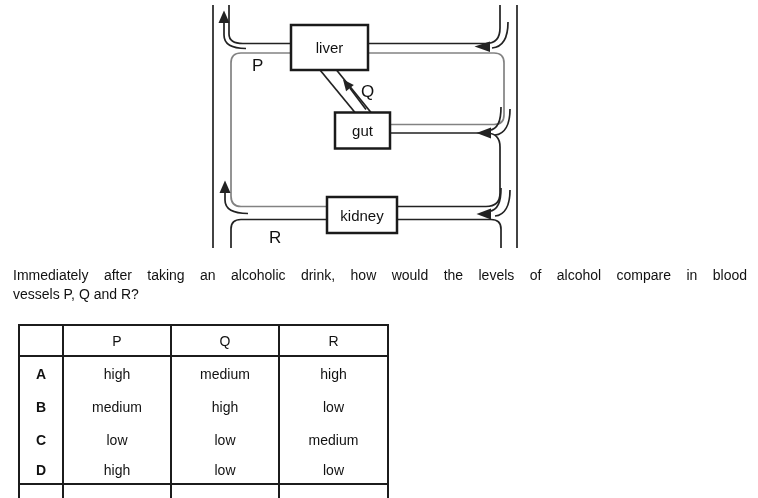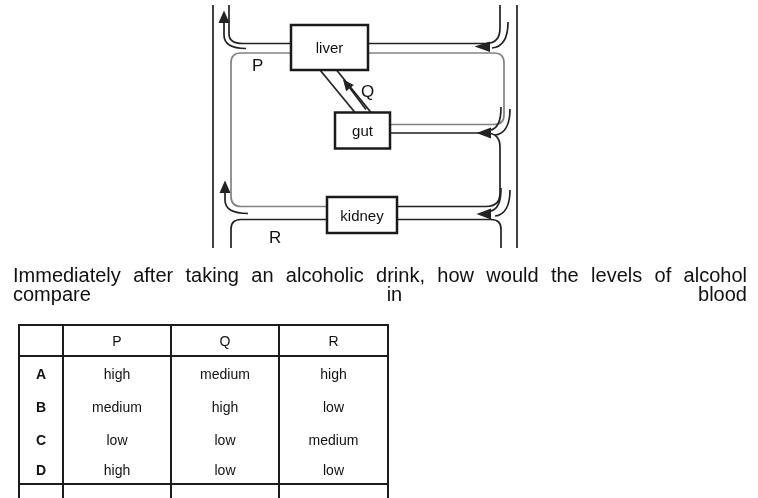--- a/index.html
+++ b/index.html
@@ -2,21 +2,21 @@
 <html><head>
 <meta charset="utf-8">
 <style>
   html,body{margin:0;padding:0;background:#ffffff;}
   #page{position:relative;width:758px;height:498px;background:#ffffff;overflow:hidden;
         font-family:"Liberation Sans",sans-serif;color:#111;text-decoration:underline;}
   #diagram-svg{position:absolute;left:0;top:0;}
 
   
   #question{position:absolute;left:13px;top:266px;width:734px;
-            font-size:20px;line-height:18.5px;color:#111;}
+            font-size:14px;line-height:18.5px;color:#111;}
   #question .jline{display:inline-block;width:734px;text-align:justify;text-align-last:justify;}
 
   
   #answer-table{position:absolute;left:18px;top:324px;border-collapse:collapse;
                 font-size:14px;color:#111;}
   #answer-table td{padding:0;text-align:center;vertical-align:middle;}
   #answer-table{border-left:2px solid #1c1c1c;border-right:2px solid #1c1c1c;border-top:2px solid #1c1c1c;}
   #answer-table .sep{border-left:2px solid #1c1c1c;}
   #answer-table tr.hdr td{border-bottom:2px solid #1c1c1c;height:29px;}
   #answer-table tr.row td{height:33px;}
@@ -99,20 +99,21 @@
       <text class="organ-label" x="362" y="220.5">kidney</text>
     </g>
 
     <text class="vessel-letter" x="252" y="71">P</text>
     <text class="vessel-letter" x="361" y="97">Q</text>
     <text class="vessel-letter" x="269" y="243">R</text>
   </svg>
 
   <div id="question">
     <span class="jline">Immediately after taking an alcoholic drink, how would the levels of alcohol compare in blood</span><br>
+    <span>vessels P, Q and R?</span>
   </div>
 
   <table id="answer-table">
     <tbody>
         <tr class="hdr">
       <td class="c0"></td>
       <td class="c1 sep">P</td>
       <td class="c2 sep">Q</td>
       <td class="c3 sep">R</td>
     </tr>

